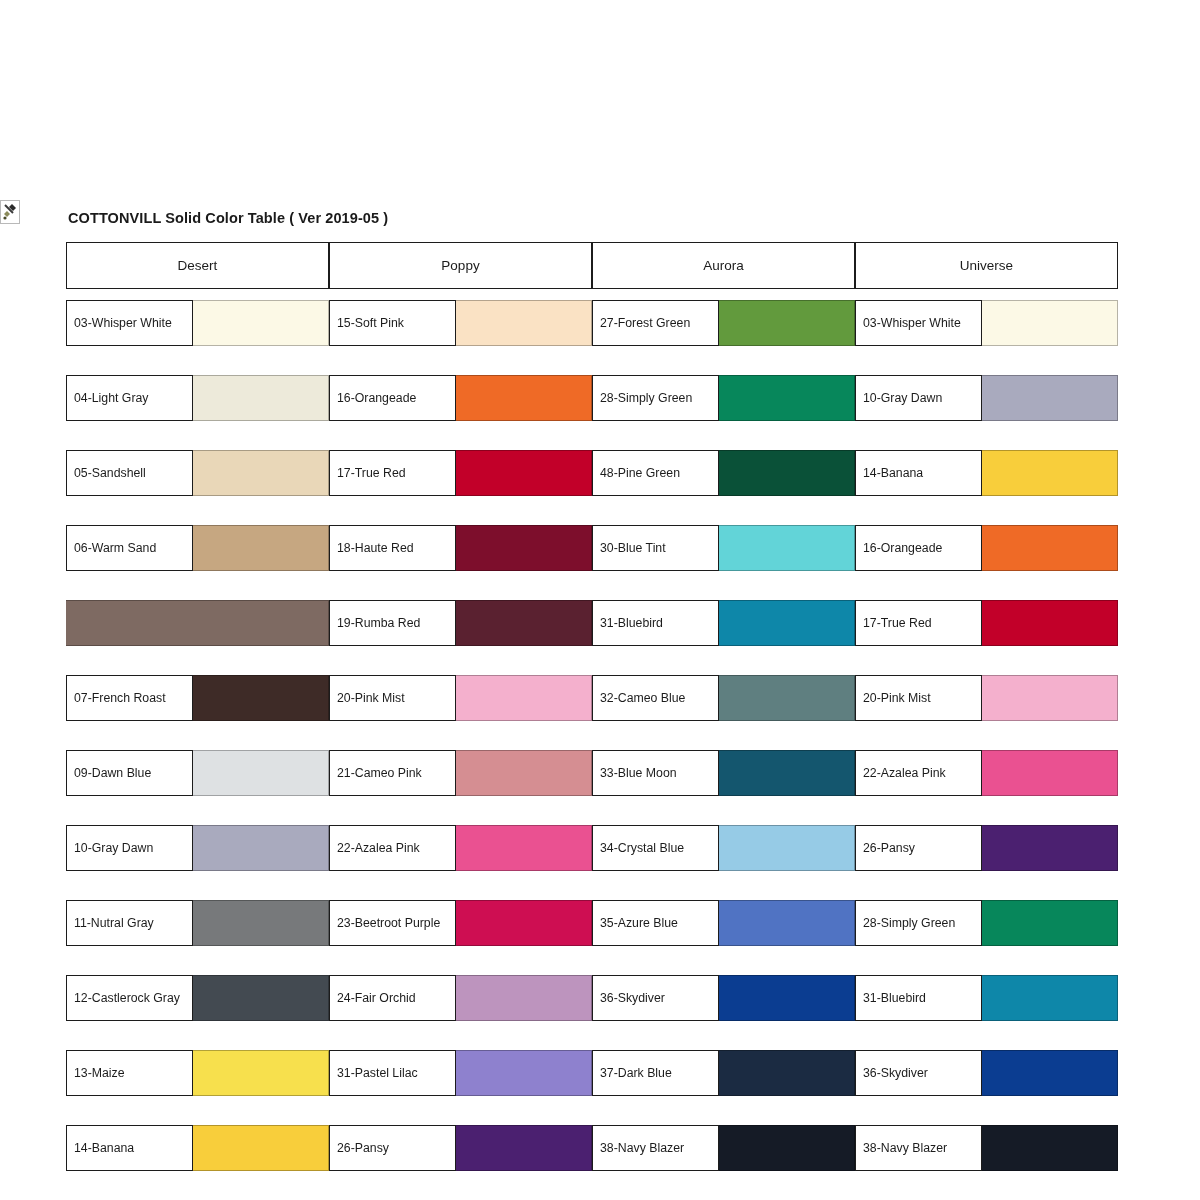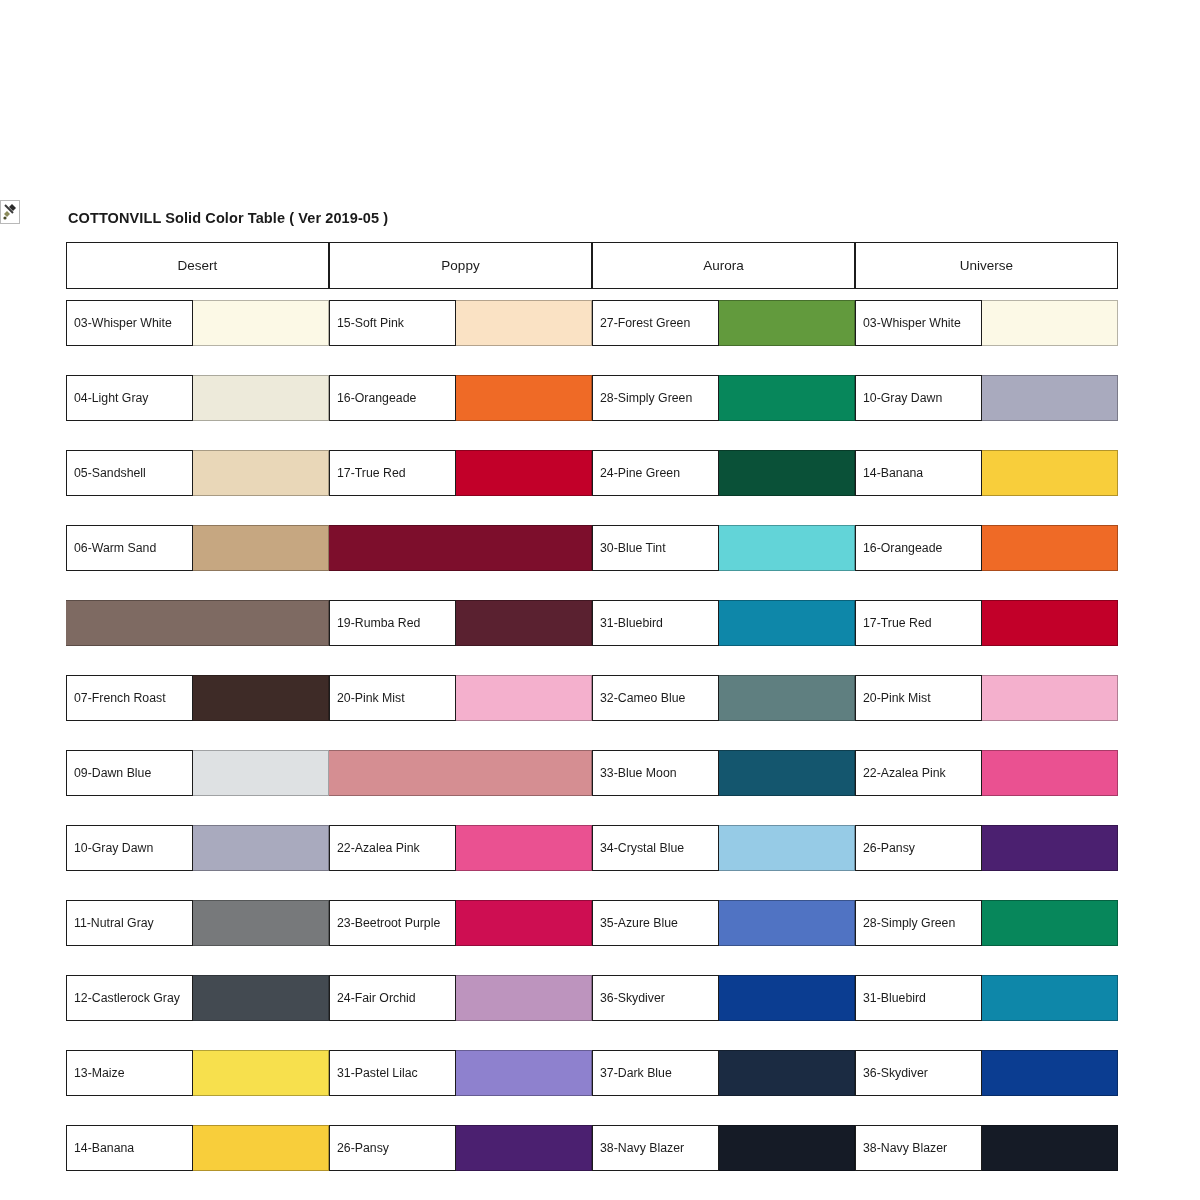--- a/index.html
+++ b/index.html
@@ -178,31 +178,33 @@
           </div>
           <div class="swatch-row">
             <div class="swatch-label">16-Orangeade</div>
             <div class="swatch-chip" style="background: rgb(239, 106, 38);"></div>
           </div>
           <div class="swatch-row">
             <div class="swatch-label">17-True Red</div>
             <div class="swatch-chip" style="background: rgb(194, 0, 41);"></div>
           </div>
           <div class="swatch-row">
+            <div class="swatch-label">18-Haute Red</div>
             <div class="swatch-chip" style="background: rgb(125, 14, 44);"></div>
           </div>
           <div class="swatch-row">
             <div class="swatch-label">19-Rumba Red</div>
             <div class="swatch-chip" style="background: rgb(90, 33, 48);"></div>
           </div>
           <div class="swatch-row">
             <div class="swatch-label">20-Pink Mist</div>
             <div class="swatch-chip" style="background: rgb(244, 176, 205);"></div>
           </div>
           <div class="swatch-row">
+            <div class="swatch-label">21-Cameo Pink</div>
             <div class="swatch-chip" style="background: rgb(213, 142, 146);"></div>
           </div>
           <div class="swatch-row">
             <div class="swatch-label">22-Azalea Pink</div>
             <div class="swatch-chip" style="background: rgb(234, 81, 145);"></div>
           </div>
           <div class="swatch-row">
             <div class="swatch-label">23-Beetroot Purple</div>
             <div class="swatch-chip" style="background: rgb(206, 14, 82);"></div>
           </div>
@@ -223,21 +225,21 @@
           <div class="column-header">Aurora</div>
           <div class="swatch-row">
             <div class="swatch-label">27-Forest Green</div>
             <div class="swatch-chip" style="background: rgb(98, 154, 61);"></div>
           </div>
           <div class="swatch-row">
             <div class="swatch-label">28-Simply Green</div>
             <div class="swatch-chip" style="background: rgb(7, 135, 91);"></div>
           </div>
           <div class="swatch-row">
-            <div class="swatch-label">24-Pine Green</div>
+            <div class="swatch-label">48-Pine Green</div>
             <div class="swatch-chip" style="background: rgb(10, 81, 56);"></div>
           </div>
           <div class="swatch-row">
             <div class="swatch-label">30-Blue Tint</div>
             <div class="swatch-chip" style="background: rgb(98, 212, 216);"></div>
           </div>
           <div class="swatch-row">
             <div class="swatch-label">31-Bluebird</div>
             <div class="swatch-chip" style="background: rgb(14, 135, 169);"></div>
           </div>

